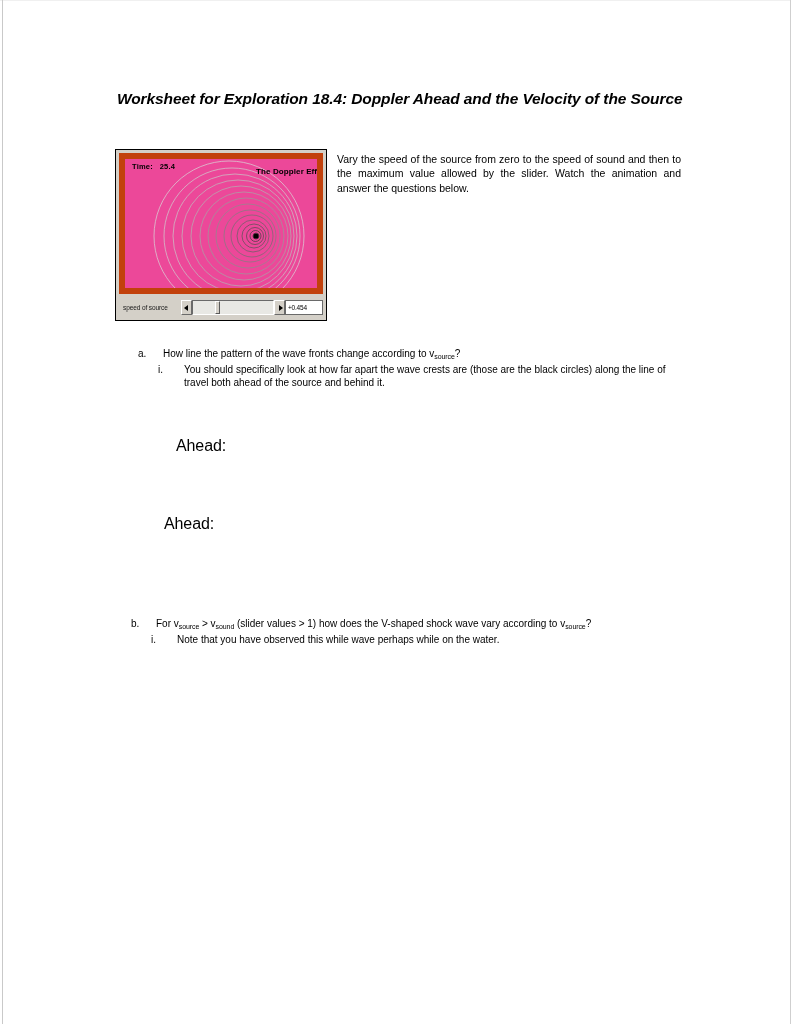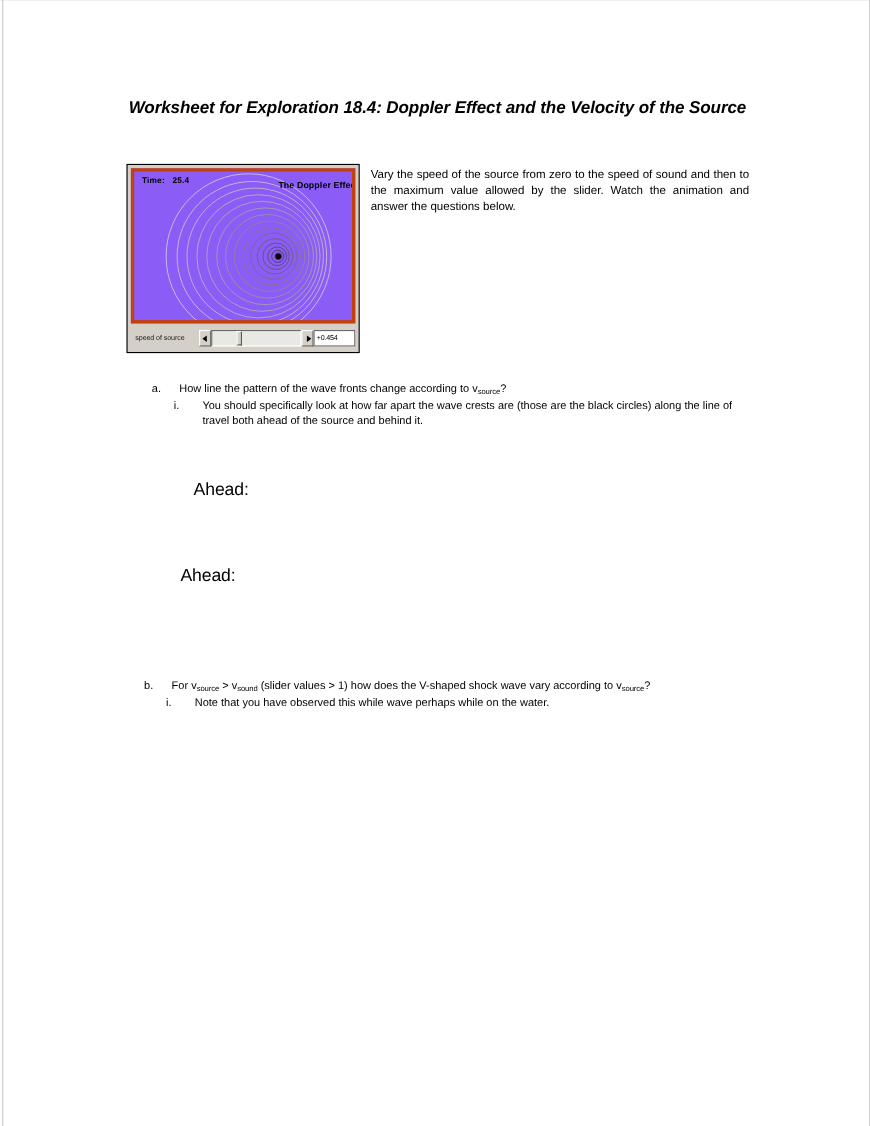--- a/index.html
+++ b/index.html
@@ -66,22 +66,22 @@
     background: #d4d0c8;
     border: 1px solid #000000;
     box-sizing: border-box;
   }
   .applet-canvas {
     position: absolute;
     left: 3px;
     top: 3px;
     width: 204px;
     height: 141px;
-    background: #8b5cf6;
-    border: 3px solid #c2410c;
+    background: #ec4899;
+    border: 6px solid #c2410c;
     box-sizing: border-box;
     overflow: hidden;
     padding-left: 32px;
   }
   .time-label {
     position: absolute;
     left: 7px;
     top: 3px;
     font-size: 7.5px;
     font-weight: bold;
@@ -258,21 +258,21 @@
 </style>
 </head>
 <body>
 
 <div class="sheet">
 
   <div class="page-edge-top"></div>
   <div class="page-edge-left"></div>
   <div class="page-edge-right"></div>
 
-  <div class="doc-title">Worksheet for Exploration 18.4: Doppler Effect and the Velocity of the Source</div>
+  <div class="doc-title">Worksheet for Exploration 18.4: Doppler Ahead and the Velocity of the Source</div>
 
   <div class="applet">
 
     <div class="applet-canvas">
 
       <svg class="wave-svg" width="202" height="139" viewBox="0 0 202 139">
         <circle cx="104" cy="77" r="75" fill="none" stroke="#d8d8d8" stroke-width="0.7"></circle>
         <circle cx="107" cy="77" r="68" fill="none" stroke="#d0d0d0" stroke-width="0.7"></circle>
         <circle cx="110" cy="77" r="62" fill="none" stroke="#c8c8c8" stroke-width="0.7"></circle>
         <circle cx="113" cy="77" r="56" fill="none" stroke="#bdbdbd" stroke-width="0.7"></circle>

